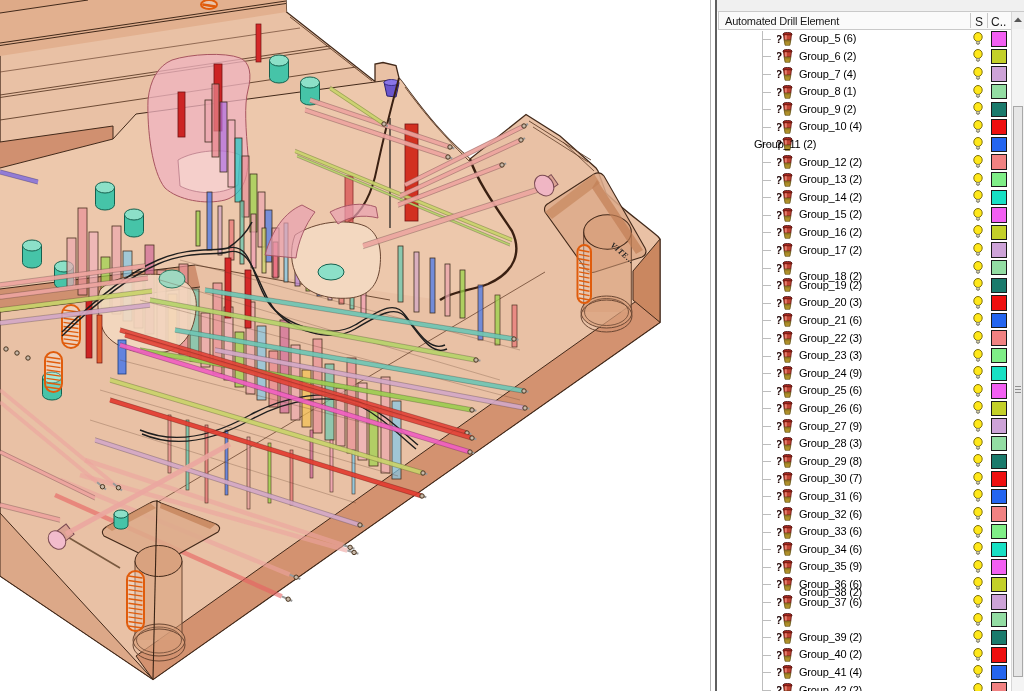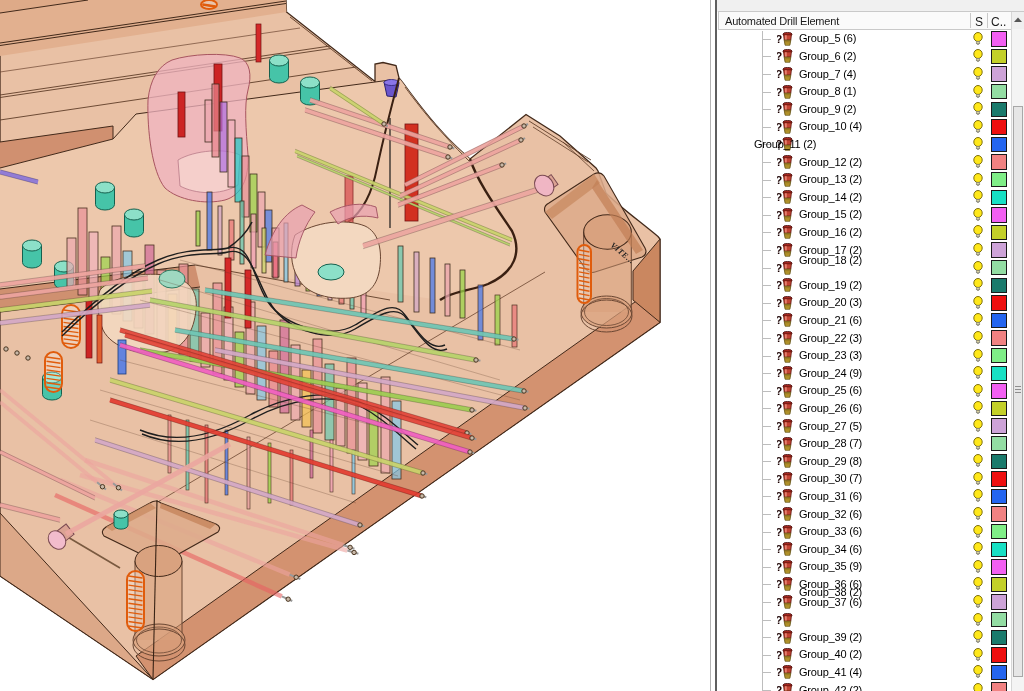--- a/index.html
+++ b/index.html
@@ -623,21 +623,21 @@
 <div style="position:absolute;left:762px;top:267.6px;width:9px;height:1px;background:#bdbdbd"></div>
 <svg style="position:absolute;left:777.0px;top:260.6px" width="17" height="14" viewBox="0 0 17 14">
 <text x="-1.5" y="11" font-family="Liberation Sans,sans-serif" font-size="11" font-weight="bold" fill="#1a0000">?</text>
 <ellipse cx="10.5" cy="2.2" rx="4.6" ry="1.8" fill="#a82820" stroke="#400808" stroke-width="0.8"></ellipse>
 <path d="M6.6,2.8 L14.4,2.8 L13.8,8.2 L7.2,8.2 Z" fill="#c44434" stroke="#581008" stroke-width="0.8"></path>
 <rect x="8.2" y="3.2" width="1.4" height="4.6" fill="#ee9080"></rect>
 <path d="M7.2,8.2 L13.8,8.2 L12.9,13.2 L8.1,13.2 Z" fill="#c8a832" stroke="#5a4a10" stroke-width="0.8"></path>
 <line x1="7.6" y1="9.6" x2="13.3" y2="9.6" stroke="#7a5a18" stroke-width="0.6"></line>
 <line x1="7.8" y1="11" x2="13" y2="11" stroke="#7a5a18" stroke-width="0.6"></line>
 </svg>
-<div style="position:absolute;left:799px;top:254px;font:11px 'Liberation Sans',sans-serif;color:#000;letter-spacing:-0.2px">Group_18 (2)</div>
+<div style="position:absolute;left:799px;top:270px;font:11px 'Liberation Sans',sans-serif;color:#000;letter-spacing:-0.2px">Group_18 (2)</div>
 <svg style="position:absolute;left:972.0px;top:260.6px" width="12" height="14" viewBox="0 0 12 14">
 <ellipse cx="6" cy="5" rx="4.2" ry="4.5" fill="#ffe81a" stroke="#6e6000" stroke-width="0.9"></ellipse>
 <rect x="4.3" y="9.5" width="3.4" height="2.2" fill="#d6cf9a" stroke="#84847a" stroke-width="0.7"></rect>
 <rect x="5" y="11.7" width="2" height="1.2" fill="#9a9a8a"></rect>
 </svg>
 <div style="position:absolute;left:991px;top:259.9px;width:16px;height:15.5px;background:#93dda3;border:1px solid #1a1a1a;box-sizing:border-box"></div>
 <div style="position:absolute;left:762px;top:285.2px;width:9px;height:1px;background:#bdbdbd"></div>
 <svg style="position:absolute;left:777.0px;top:278.2px" width="17" height="14" viewBox="0 0 17 14">
 <text x="-1.5" y="11" font-family="Liberation Sans,sans-serif" font-size="11" font-weight="bold" fill="#1a0000">?</text>
 <ellipse cx="10.5" cy="2.2" rx="4.6" ry="1.8" fill="#a82820" stroke="#400808" stroke-width="0.8"></ellipse>
@@ -776,38 +776,38 @@
 <div style="position:absolute;left:762px;top:426.0px;width:9px;height:1px;background:#bdbdbd"></div>
 <svg style="position:absolute;left:777.0px;top:419.0px" width="17" height="14" viewBox="0 0 17 14">
 <text x="-1.5" y="11" font-family="Liberation Sans,sans-serif" font-size="11" font-weight="bold" fill="#1a0000">?</text>
 <ellipse cx="10.5" cy="2.2" rx="4.6" ry="1.8" fill="#a82820" stroke="#400808" stroke-width="0.8"></ellipse>
 <path d="M6.6,2.8 L14.4,2.8 L13.8,8.2 L7.2,8.2 Z" fill="#c44434" stroke="#581008" stroke-width="0.8"></path>
 <rect x="8.2" y="3.2" width="1.4" height="4.6" fill="#ee9080"></rect>
 <path d="M7.2,8.2 L13.8,8.2 L12.9,13.2 L8.1,13.2 Z" fill="#c8a832" stroke="#5a4a10" stroke-width="0.8"></path>
 <line x1="7.6" y1="9.6" x2="13.3" y2="9.6" stroke="#7a5a18" stroke-width="0.6"></line>
 <line x1="7.8" y1="11" x2="13" y2="11" stroke="#7a5a18" stroke-width="0.6"></line>
 </svg>
-<div style="position:absolute;left:799px;top:419.5px;font:11px 'Liberation Sans',sans-serif;color:#000;letter-spacing:-0.2px">Group_27 (5)</div>
+<div style="position:absolute;left:799px;top:419.5px;font:11px 'Liberation Sans',sans-serif;color:#000;letter-spacing:-0.2px">Group_27 (9)</div>
 <svg style="position:absolute;left:972.0px;top:419.0px" width="12" height="14" viewBox="0 0 12 14">
 <ellipse cx="6" cy="5" rx="4.2" ry="4.5" fill="#ffe81a" stroke="#6e6000" stroke-width="0.9"></ellipse>
 <rect x="4.3" y="9.5" width="3.4" height="2.2" fill="#d6cf9a" stroke="#84847a" stroke-width="0.7"></rect>
 <rect x="5" y="11.7" width="2" height="1.2" fill="#9a9a8a"></rect>
 </svg>
 <div style="position:absolute;left:991px;top:418.3px;width:16px;height:15.5px;background:#cda3d8;border:1px solid #1a1a1a;box-sizing:border-box"></div>
 <div style="position:absolute;left:762px;top:443.6px;width:9px;height:1px;background:#bdbdbd"></div>
 <svg style="position:absolute;left:777.0px;top:436.6px" width="17" height="14" viewBox="0 0 17 14">
 <text x="-1.5" y="11" font-family="Liberation Sans,sans-serif" font-size="11" font-weight="bold" fill="#1a0000">?</text>
 <ellipse cx="10.5" cy="2.2" rx="4.6" ry="1.8" fill="#a82820" stroke="#400808" stroke-width="0.8"></ellipse>
 <path d="M6.6,2.8 L14.4,2.8 L13.8,8.2 L7.2,8.2 Z" fill="#c44434" stroke="#581008" stroke-width="0.8"></path>
 <rect x="8.2" y="3.2" width="1.4" height="4.6" fill="#ee9080"></rect>
 <path d="M7.2,8.2 L13.8,8.2 L12.9,13.2 L8.1,13.2 Z" fill="#c8a832" stroke="#5a4a10" stroke-width="0.8"></path>
 <line x1="7.6" y1="9.6" x2="13.3" y2="9.6" stroke="#7a5a18" stroke-width="0.6"></line>
 <line x1="7.8" y1="11" x2="13" y2="11" stroke="#7a5a18" stroke-width="0.6"></line>
 </svg>
-<div style="position:absolute;left:799px;top:437.1px;font:11px 'Liberation Sans',sans-serif;color:#000;letter-spacing:-0.2px">Group_28 (7)</div>
+<div style="position:absolute;left:799px;top:437.1px;font:11px 'Liberation Sans',sans-serif;color:#000;letter-spacing:-0.2px">Group_28 (3)</div>
 <svg style="position:absolute;left:972.0px;top:436.6px" width="12" height="14" viewBox="0 0 12 14">
 <ellipse cx="6" cy="5" rx="4.2" ry="4.5" fill="#ffe81a" stroke="#6e6000" stroke-width="0.9"></ellipse>
 <rect x="4.3" y="9.5" width="3.4" height="2.2" fill="#d6cf9a" stroke="#84847a" stroke-width="0.7"></rect>
 <rect x="5" y="11.7" width="2" height="1.2" fill="#9a9a8a"></rect>
 </svg>
 <div style="position:absolute;left:991px;top:435.9px;width:16px;height:15.5px;background:#93dda3;border:1px solid #1a1a1a;box-sizing:border-box"></div>
 <div style="position:absolute;left:762px;top:461.2px;width:9px;height:1px;background:#bdbdbd"></div>
 <svg style="position:absolute;left:777.0px;top:454.2px" width="17" height="14" viewBox="0 0 17 14">
 <text x="-1.5" y="11" font-family="Liberation Sans,sans-serif" font-size="11" font-weight="bold" fill="#1a0000">?</text>
 <ellipse cx="10.5" cy="2.2" rx="4.6" ry="1.8" fill="#a82820" stroke="#400808" stroke-width="0.8"></ellipse>

